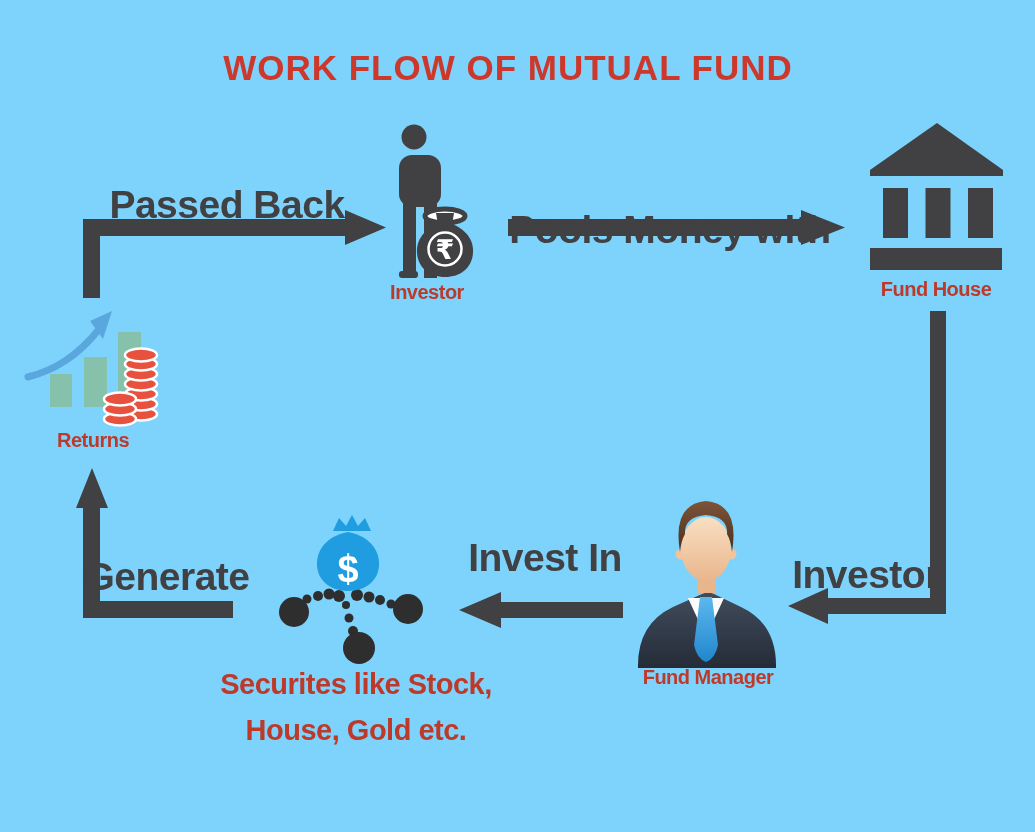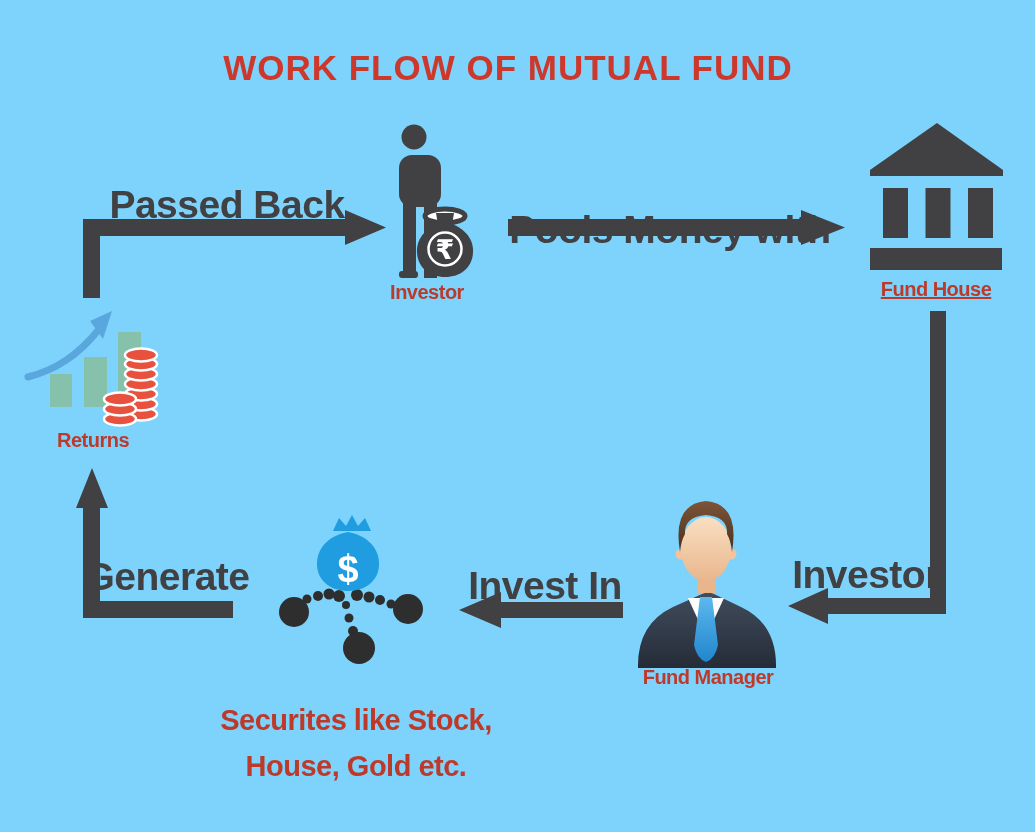--- a/index.html
+++ b/index.html
@@ -149,25 +149,25 @@
         <ellipse cx="120" cy="419" rx="16" ry="6.5"></ellipse>
           <ellipse cx="120" cy="409" rx="16" ry="6.5"></ellipse>
         <ellipse cx="120" cy="399" rx="16" ry="6.5"></ellipse>
       </g>
     </g>
   </svg>
 
   <div class="lbl gray" style="left:227px; top:183px;">Passed Back</div>
   <div class="lbl gray" style="left:670px; top:181px;margin-top:27px;">Pools Money with</div>
   <div class="lbl gray" style="left:866px; top:553px;">Investor</div>
-  <div class="lbl gray" style="left:545px; top:564px;">Invest In</div>
+  <div class="lbl gray" style="left:545px; top:536px;">Invest In</div>
   <div class="lbl gray" style="left:167px; top:529px;margin-top:26px;">Generate</div>
 
   <div class="lbl red" style="left:427px; top:281px;">Investor</div>
-  <div class="lbl red" style="left:936px; top:278px;text-decoration:underline;">Fund House</div>
+  <div class="lbl red" style="left:936px; top:278px;">Fund House</div>
   <div class="lbl red" style="left:93px;  top:429px;">Returns</div>
   <div class="lbl red" style="left:708px; top:666px;">Fund Manager</div>
-  <div class="lbl red securities" style="left:356px; top:661px;margin-top:36px;">
+  <div class="lbl red securities" style="left:356px; top:661px;">
     <div>Securites like Stock,</div>
     <div>House, Gold etc.</div>
   </div>
 
 </div>
 
 </body></html>

